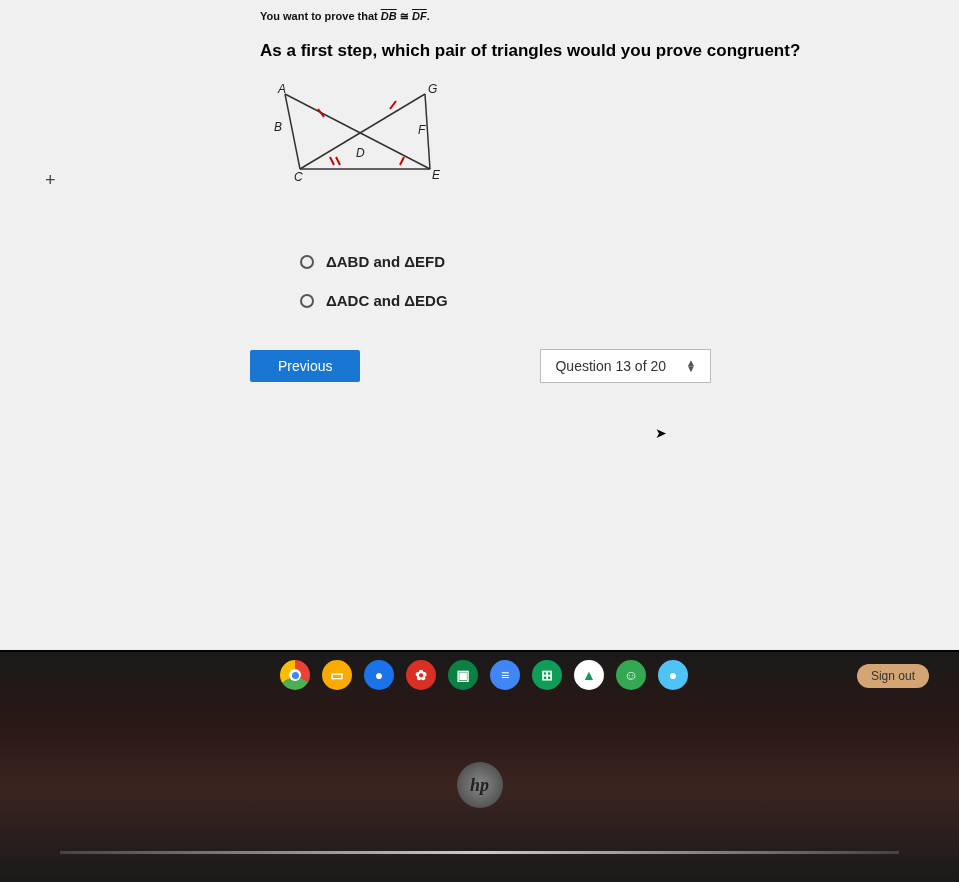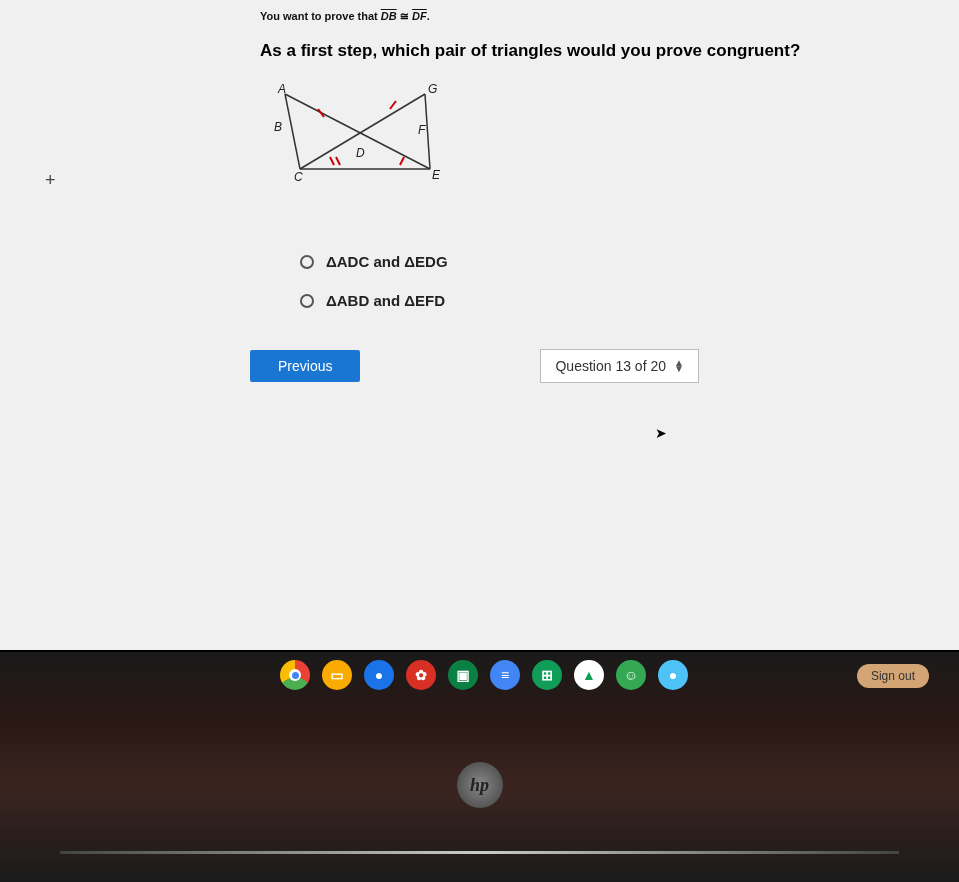--- a/index.html
+++ b/index.html
@@ -82,21 +82,21 @@
       border-radius: 2px;
     }
     .q-selector {
       background: white;
       border: 1px solid #bbb;
       padding: 8px 14px;
       font-size: 14px;
       color: #333;
       display: flex;
       align-items: center;
-      gap: 8px;
+      gap: 20px;
     }
     .selector-arrows {
       font-size: 10px;
       line-height: 6px;
       color: #555;
     }
     .plus-icon {
       position: absolute;
       left: 45px;
       top: 170px;
@@ -210,25 +210,25 @@
         <text x="148" y="55" font-size="12" font-style="italic" fill="#222">F</text>
         <text x="24" y="102" font-size="12" font-style="italic" fill="#222">C</text>
         <text x="86" y="78" font-size="12" font-style="italic" fill="#222">D</text>
         <text x="162" y="100" font-size="12" font-style="italic" fill="#222">E</text>
       </svg>
     </div>
 
     <div class="options">
       <div class="option-row">
         <span class="radio"></span>
-        <span>ΔADC and ΔEDG</span>
+        <span>ΔABD and ΔEFD</span>
       </div>
       <div class="option-row">
         <span class="radio"></span>
-        <span>ΔABD and ΔEFD</span>
+        <span>ΔADC and ΔEDG</span>
       </div>
     </div>
   </div>
 
   <div class="nav-row">
     <button class="prev-btn">Previous</button>
     <div class="q-selector">
       <span>Question 13 of 20</span>
       <span class="selector-arrows">▲<br>▼</span>
     </div>

